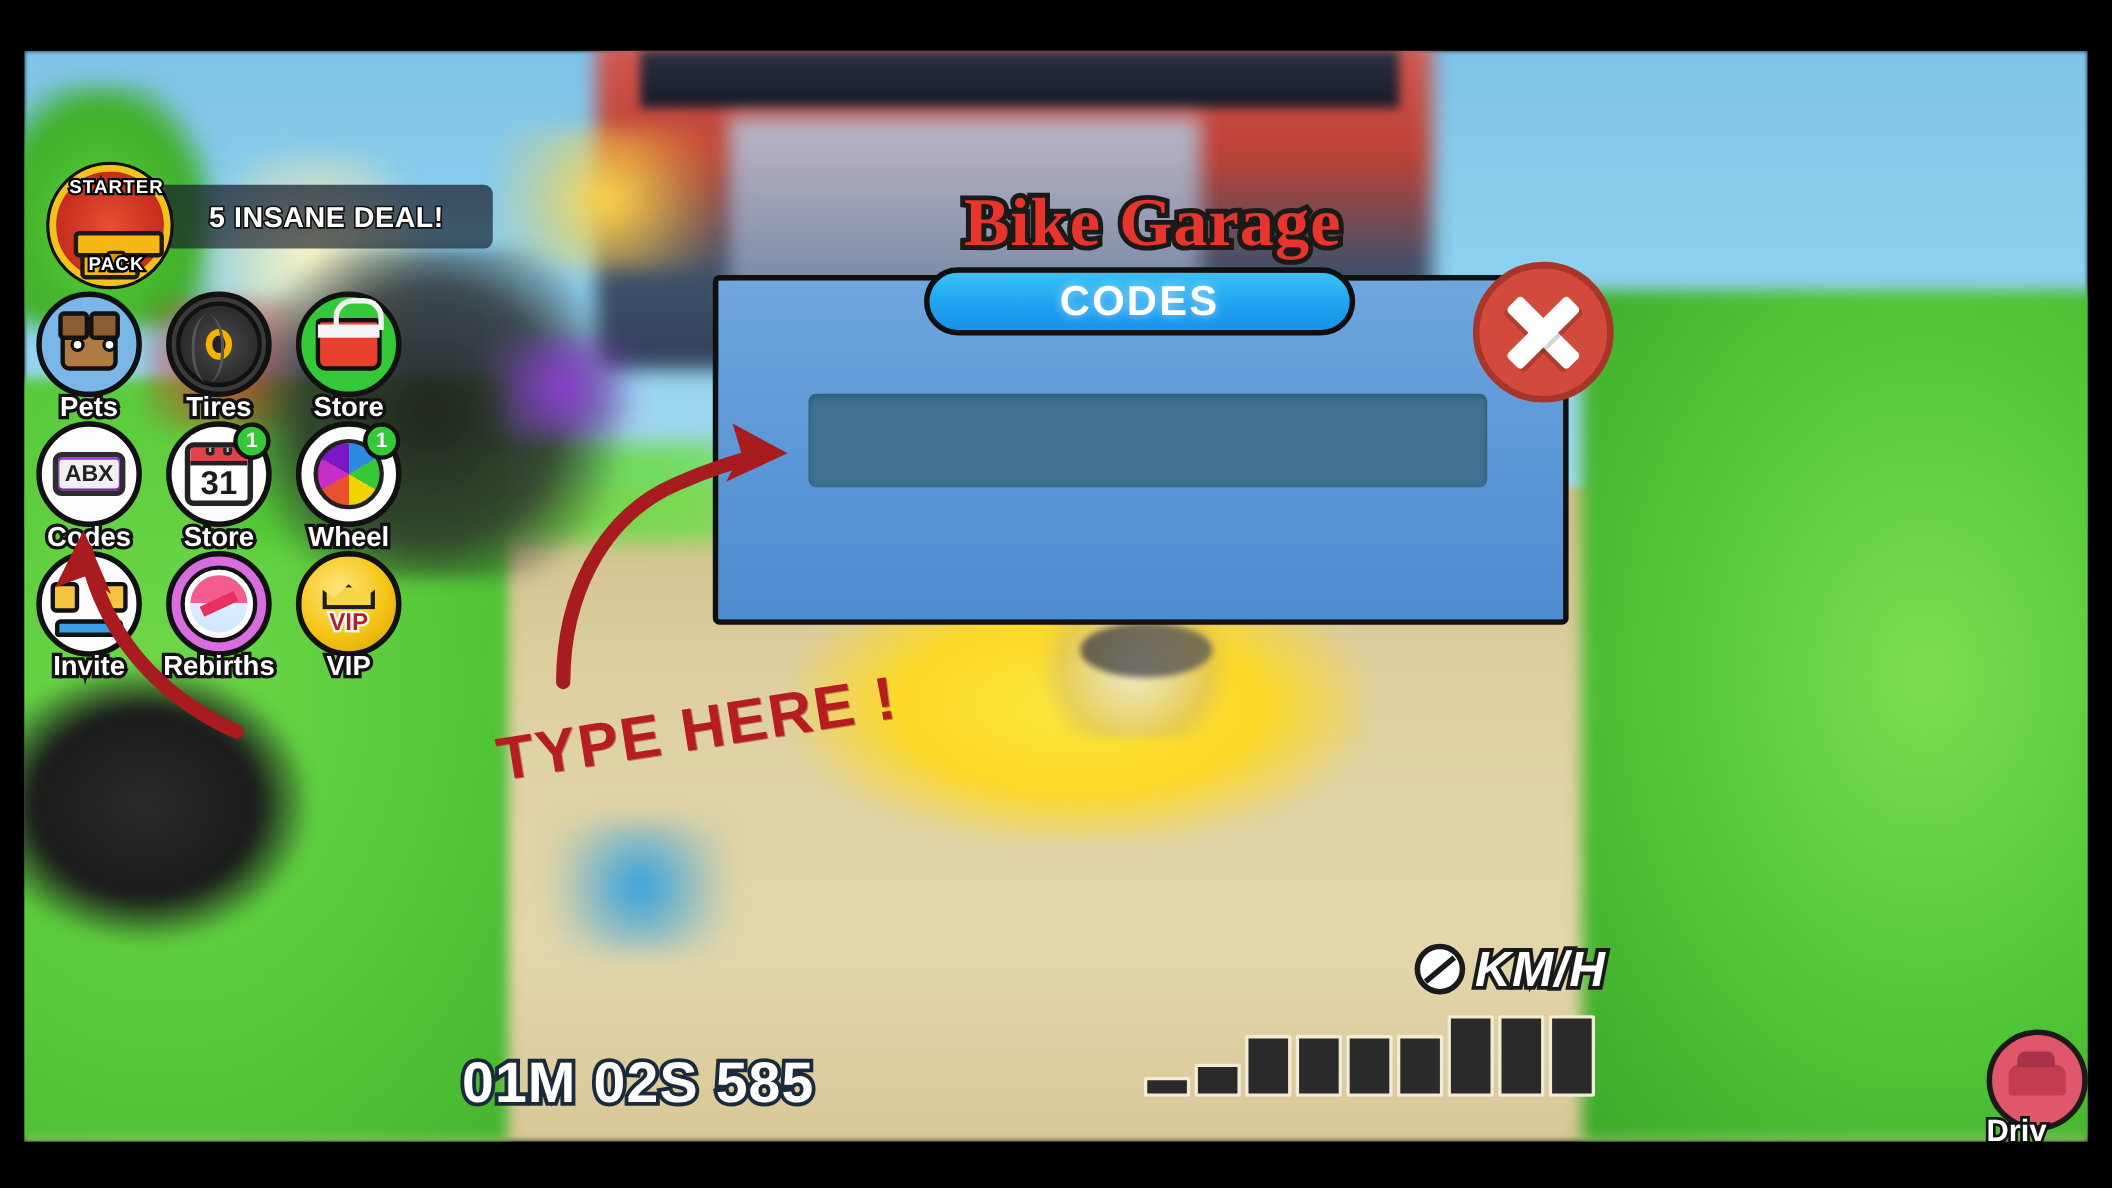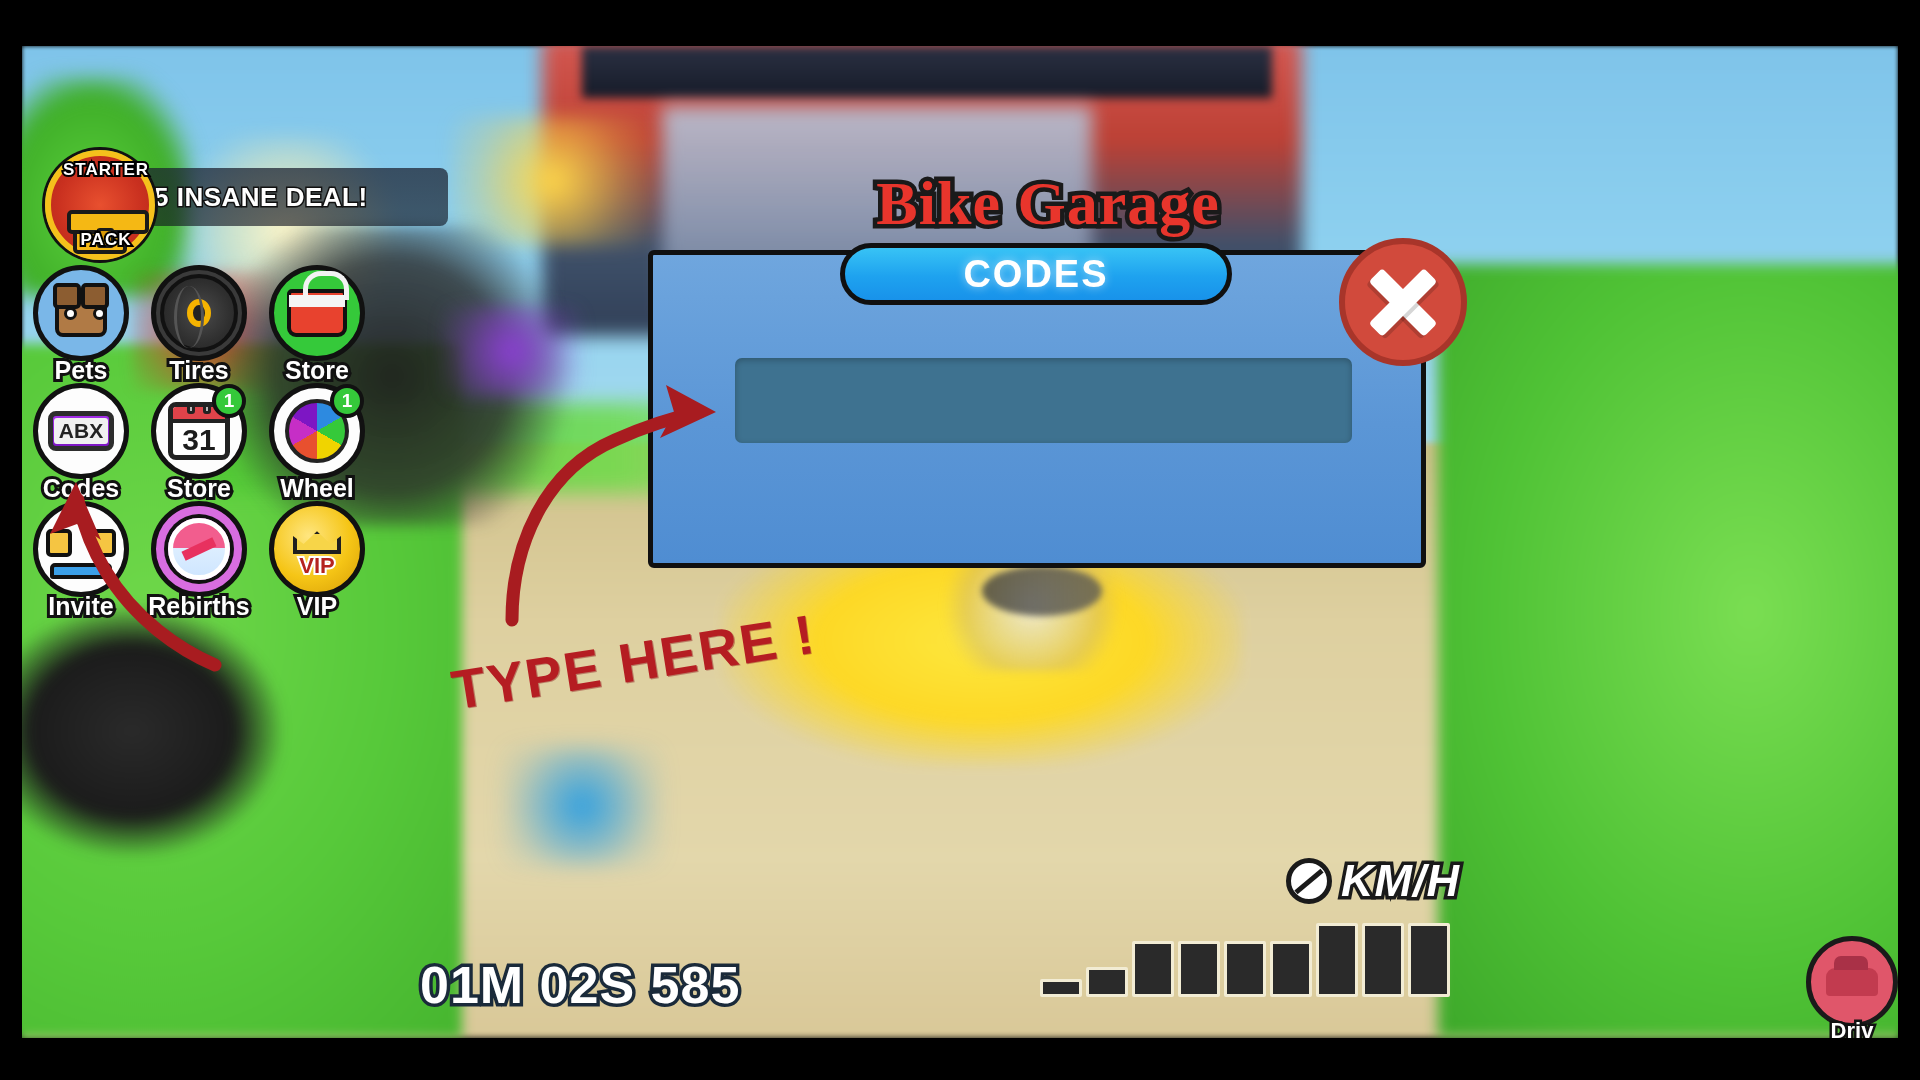--- a/index.html
+++ b/index.html
@@ -123,20 +123,21 @@
   .deal-strip {
     position:absolute; left:96px; top:18px; width:330px; height:58px;
     background:linear-gradient(180deg, rgba(25,30,45,.72), rgba(15,18,30,.62));
     border-radius:8px;
     display:flex; align-items:center; padding-left:36px;
   }
   .deal-text {
     color:#fff; font-size:26px; font-weight:bold; letter-spacing:.5px;
     -webkit-text-stroke:3px #111; paint-order:stroke fill;
     font-family:"Liberation Sans", sans-serif;
+    margin-left:36px;
   }
   .robux-icon {
     position:absolute; left:8px; top:50%; transform:translateY(-50%);
     width:26px; height:26px; border:3px solid #fff; border-radius:6px;
   }
   .robux-icon::after {
     content:""; position:absolute; left:5px; top:5px; width:8px; height:8px;
     background:#fff; border-radius:2px;
   }
 
@@ -329,22 +330,22 @@
 
   #drive-btn {
     position:absolute; right:22px; bottom:52px; z-index:25;
     width:92px; height:92px; border-radius:50%;
     background:#e0566a; border:5px solid #1a1a1a;
     display:flex; align-items:center; justify-content:center;
   }
   #drive-car { width:52px; height:28px; background:#c23b4f; border-radius:9px 9px 4px 4px; position:relative; }
   #drive-car::before { content:""; position:absolute; left:8px; top:-12px; width:34px; height:14px; background:#a93147; border-radius:7px 7px 0 0; }
   #drive-label {
-    position:absolute; right:22px; bottom:36px; z-index:26; width:92px; text-align:center;
-    color:#fff; font-size:22px; font-weight:bold; -webkit-text-stroke:5px #111; paint-order:stroke fill;
+    position:absolute; right:22px; bottom:36px; z-index:26; width:92px; text-align:left;
+    color:#fff; font-size:28px; font-weight:bold; -webkit-text-stroke:5px #111; paint-order:stroke fill;
   }
 </style>
 </head>
 <body>
 
 <div id="stage">
 
   <div id="world">
     <div class="sky"></div>
     <div class="ground"></div>

